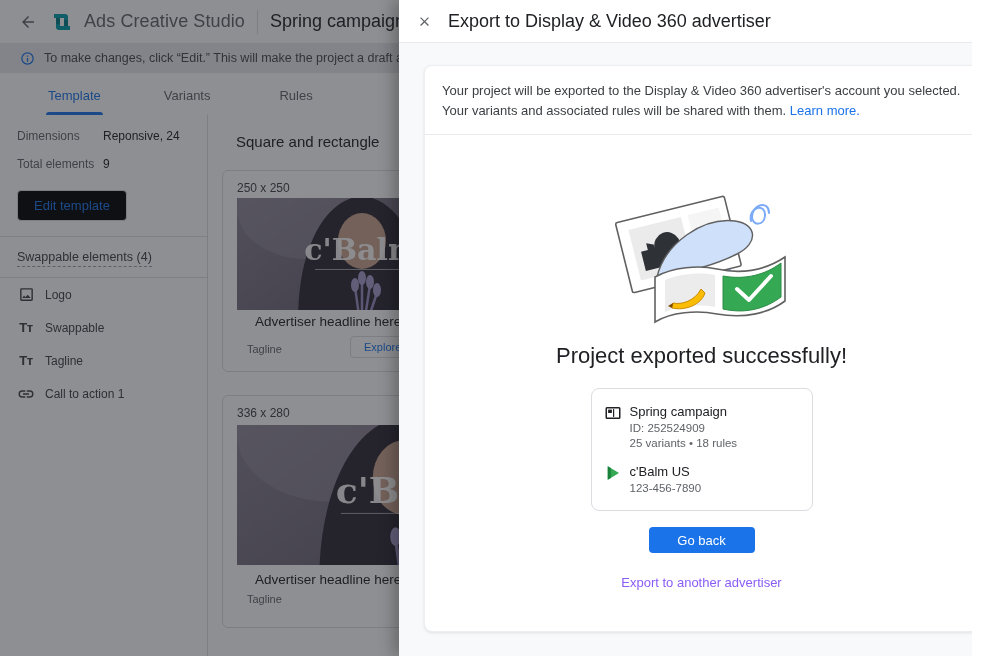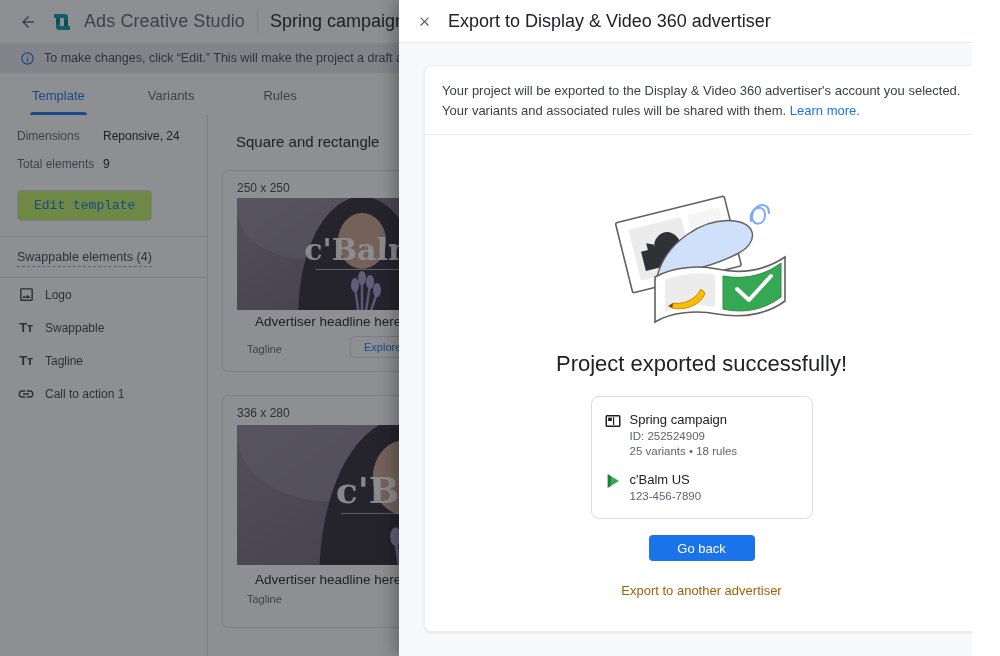--- a/index.html
+++ b/index.html
@@ -21,35 +21,35 @@
                  color:#0b7a67; background:#e3efec; border-radius:3px; padding:3px 6px; }
 
   .notice { position:absolute; left:0; top:43px; width:1000px; height:30px; background:#e7e9ed;
             display:flex; align-items:center; }
   .notice-icon { width:15px; height:15px; margin-left:20px; }
   .notice-text { font-size:12.5px; color:#44474c; margin-left:9px; }
 
   .tabsbar { position:absolute; left:0; top:73px; width:1000px; height:42px; background:#fff;
              display:flex; align-items:flex-end; }
   .tab { font-size:13px; color:#5f6368; padding:0 8px 12px 8px; position:relative; cursor:pointer; }
-  .tab.t0 { margin-left:24px; }
+  .tab.t0 { margin-left:40px; }
   .tab.t1 { margin-left:47px; }
   .tab.t2 { margin-left:53px; }
   .tab.active { color:#1a73e8; font-weight:500; }
   .tab.active::after { content:""; position:absolute; left:6px; right:6px; bottom:0; height:3px;
                        background:#1a73e8; border-radius:3px 3px 0 0; }
 
   .sidebar { position:absolute; left:0; top:115px; width:208px; height:541px; background:#fff;
              border-right:1px solid #dadce0; }
   .prop-row { display:flex; margin:14px 0 0 17px; }
   .prop-row:first-child { margin-top:14px; }
   .prop-label { width:86px; font-size:12px; color:#5f6368; }
   .prop-value { font-size:12px; color:#202124; }
   .edit-btn { margin:19px 0 0 17px; display:inline-block; font-size:13px; font-weight:500; color:#1a73e8;
-              background:#bef264; border:1px solid #dadce0; border-radius:4px; padding:7px 16px; cursor:pointer;font-family:Liberation Mono, monospace; }
+              background:#000000; border:1px solid #dadce0; border-radius:4px; padding:7px 16px; cursor:pointer; }
   .side-div { border-top:1px solid #e0e0e0; margin-top:15px; }
   .swap-title { margin:13px 0 0 17px; font-size:12.5px; color:#3c4043; display:inline-block;
                 border-bottom:1px dashed #9aa0a6; padding-bottom:2px; }
   .swap-div { border-top:1px solid #e0e0e0; margin-top:10px; }
   .swap-item { display:flex; align-items:center; height:33px; margin-left:17px; cursor:pointer; }
   .swap-item:first-of-type { margin-top:8px; }
   .swap-icon { width:18px; height:18px; color:#3c4043; display:flex; align-items:center; justify-content:center; }
   .swap-icon .tt { font-size:13px; font-weight:700; color:#3c4043; letter-spacing:-0.5px; }
   .swap-label { font-size:12px; color:#3c4043; margin-left:10px; }
 
@@ -87,31 +87,31 @@
   .close-btn { width:24px; height:24px; margin-left:13px; display:flex; align-items:center; justify-content:center; cursor:pointer; }
   .modal-title { font-size:18px; color:#202124; margin-left:12px;text-align:right; }
 
   .modal-card { position:absolute; left:25px; top:65px; width:555px; height:567px; background:#fff;
                 border-radius:8px; border:1px solid #eceef1; box-shadow:0 1px 3px rgba(60,64,67,.12); overflow:hidden; }
   .modal-desc { padding:15px 17px 13px 17px; font-size:13px; line-height:20px; color:#3c4043;
                 border-bottom:1px solid #e8eaed; }
   .learn-more { color:#1a73e8; cursor:pointer; }
   .success-wrap { display:flex; flex-direction:column; align-items:center; }
   .illus { margin-top:46px; width:206px; height:158px; }
-  .success-heading { margin-top:12px; font-size:22px; color:#202124; }
+  .success-heading { margin-top:4px; font-size:22px; color:#202124; }
   .summary-card { margin-top:19px; width:222px; border:1px solid #dadce0; border-radius:8px; padding:15px 12px 16px 12px; }
   .sum-row { display:flex; align-items:flex-start; }
   .sum-row.second { margin-top:15px; }
   .sum-icon { width:18px; height:18px; flex:0 0 18px; margin-top:0; }
   .sum-texts { margin-left:8px; }
   .sum-name { font-size:13px; font-weight:500; color:#202124; }
   .sum-sub { font-size:11.5px; color:#5f6368; margin-top:3px; }
   .goback-btn { margin-top:16px; width:106px; height:26px; background:#1a73e8; color:#fff; font-size:13px; font-weight:500;
                 border:none; border-radius:4px; cursor:pointer; font-family:"Liberation Sans", sans-serif; }
-  .export-link { margin-top:22px; font-size:13px; font-weight:500; color:#a16207; cursor:pointer; }
+  .export-link { margin-top:22px; font-size:13px; font-weight:500; color:#8b5cf6; cursor:pointer; }
 </style>
 </head>
 <body>
 
 <div class="stage">
 
   <div class="underlay">
 
     <div class="topbar">
       <span class="back-btn">

